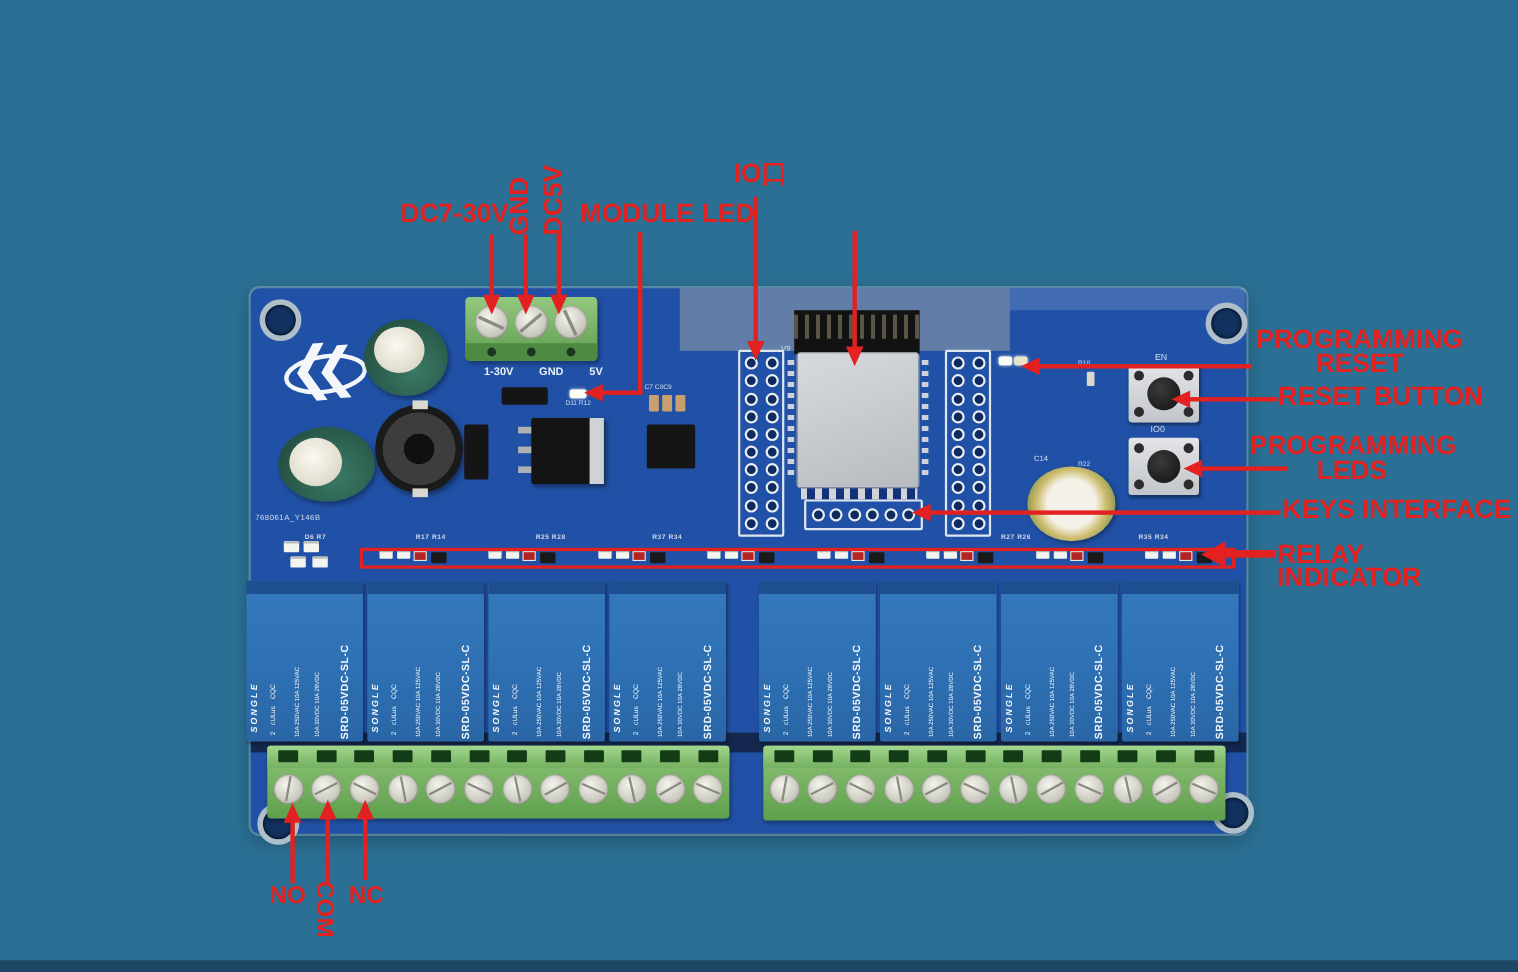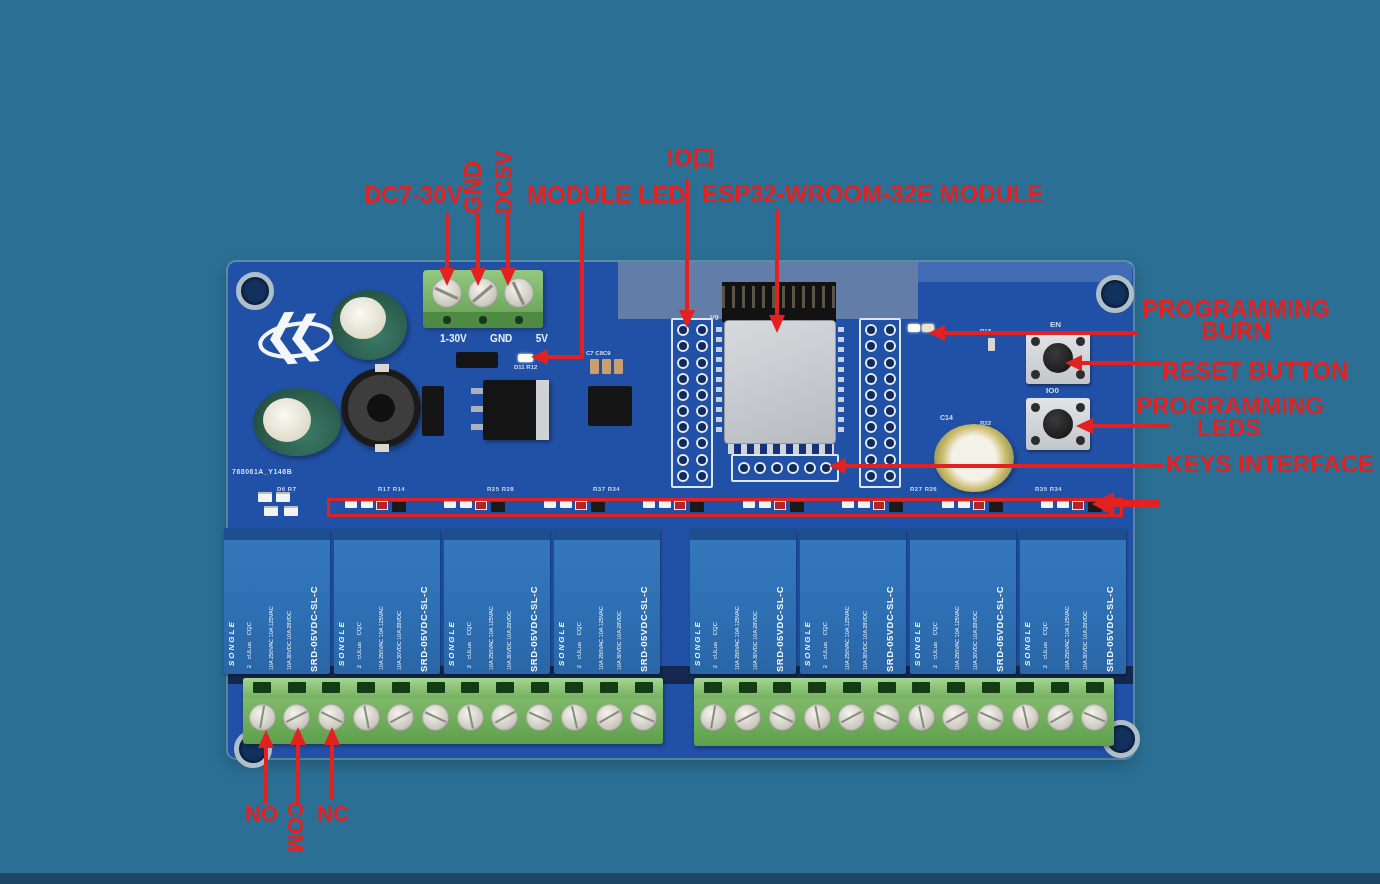--- a/index.html
+++ b/index.html
@@ -7,21 +7,21 @@
   .stage{position:relative;width:1380px;height:884px;background:#2B7094;overflow:hidden;}
   
   .title{position:absolute;left:136px;top:14px;font-size:48px;font-weight:700;color:#FAFCFD;letter-spacing:.5px;}
   .bottom-strip{position:absolute;left:0;bottom:0;width:1380px;height:11px;background:#1D4765;}
   
   .board{position:absolute;left:228px;top:262px;width:905px;height:496px;background:#2151A6;border-radius:8px;
          box-shadow:0 0 0 2px rgba(215,230,238,.28), 0 6px 18px rgba(0,0,0,.25);}
   .grayband{position:absolute;left:390px;top:0;width:300px;height:57px;background:rgba(152,163,170,.55);}
   .liteband{position:absolute;left:690px;top:0;width:214px;height:20px;background:rgba(210,225,235,.18);}
   .mhole{position:absolute;width:28px;height:28px;border-radius:50%;background:#12315E;border:5px solid #AEBFC9;box-shadow:inset 0 0 4px #000;}
-  .sstext{position:absolute;color:#D5DEEC;font-weight:700;}
+  .sstext{position:absolute;color:#D5DEEC;font-weight:400;}
   
   .pwr{position:absolute;left:195px;top:8px;width:120px;height:58px;border-radius:4px;
        background:linear-gradient(#93c97f,#5f9c4f);box-shadow:2px 2px 4px rgba(0,0,0,.3);}
   .pwr .step{position:absolute;left:0;bottom:0;width:100%;height:16px;background:#4E8A41;border-radius:0 0 4px 4px;}
   .pwr .hole{position:absolute;bottom:4px;width:8px;height:8px;border-radius:50%;background:#17381c;}
   .screw{border-radius:50%;background:radial-gradient(circle at 40% 35%,#f4f3ec,#c9c8bd 65%,#8f8f85);box-shadow:inset 0 0 2px #555;position:absolute;}
   .screw i{position:absolute;left:8%;top:46%;width:84%;height:9%;background:#8a8a80;display:block;}
   .pwr-label{position:absolute;left:212px;top:71px;width:108px;display:flex;justify-content:space-between;color:#E8EEF6;font-size:10px;font-weight:700;}
   
   .cap{position:absolute;border-radius:50%;background:radial-gradient(circle at 60% 65%,#3a7a66,#275546 70%,#1c3f34);box-shadow:2px 3px 5px rgba(0,0,0,.35);}
@@ -514,30 +514,32 @@
       </div>
   </div>
 
   <div class="anno">
 
     <div class="lbl" style="left:364px;top:184px;">DC7-30V</div>
     <div class="lbl vlab" style="left:462px;top:142px;height:72px;">GND</div>
     <div class="lbl vlab" style="left:493px;top:136px;height:78px;">DC5V</div>
     <div class="lbl" style="left:527px;top:184px;">MODULE LED</div>
     <div class="lbl" style="left:667px;top:147px;">IO口</div>
-    <div class="lbl" style="left:702px;top:183px;">ESP32-WROOM-32E MODULE</div>
 
     <div class="lbl" style="left:1138px;top:298px;width:196px;text-align:center;">
-      <span>PROGRAMMING</span><br><span>BURN</span>
-    </div>
-    <div class="lbl" style="left:1162px;top:360px;">RESET BUTTON</div>
+      <span>PROGRAMMING</span><br><span>RESET</span>
+    </div>
+    <div class="lbl" style="left:1162px;top:350px;">RESET BUTTON</div>
     <div class="lbl" style="left:1136px;top:395px;width:186px;text-align:center;">
       <span>PROGRAMMING</span><br><span>LEDS</span>
     </div>
     <div class="lbl" style="left:1166px;top:453px;">KEYS INTERFACE</div>
+    <div class="lbl" style="left:1161px;top:494px;line-height:21px;">
+      <span>RELAY</span><br><span>INDICATOR</span>
+    </div>
 
     <div class="lbl small" style="left:245px;top:803px;">NO</div>
     <div class="lbl small vlab-down" style="left:284px;top:801px;height:66px;">COM</div>
     <div class="lbl small" style="left:317px;top:803px;">NC</div>
 
     <div class="line" style="left:445px;top:213px;width:4px;height:56px;"></div>
     <div class="head h-down" style="left:439px;top:268px;"></div>
     <div class="line" style="left:476px;top:213px;width:4px;height:56px;"></div>
     <div class="head h-down" style="left:470px;top:268px;"></div>
     <div class="line" style="left:506px;top:213px;width:4px;height:56px;"></div>

